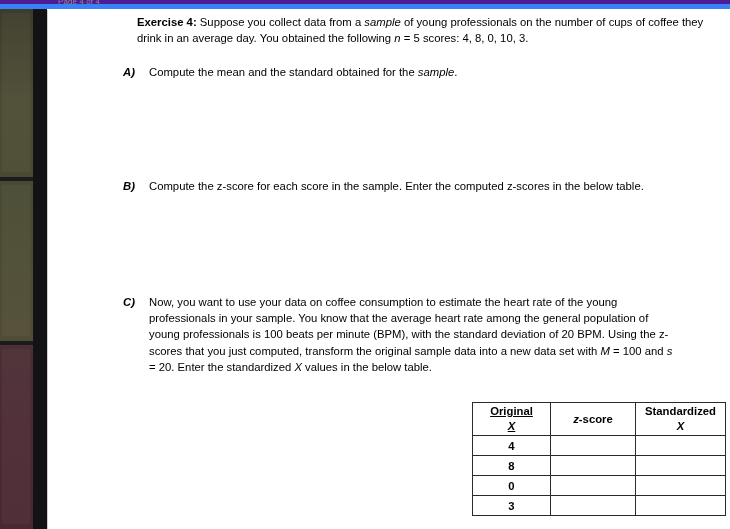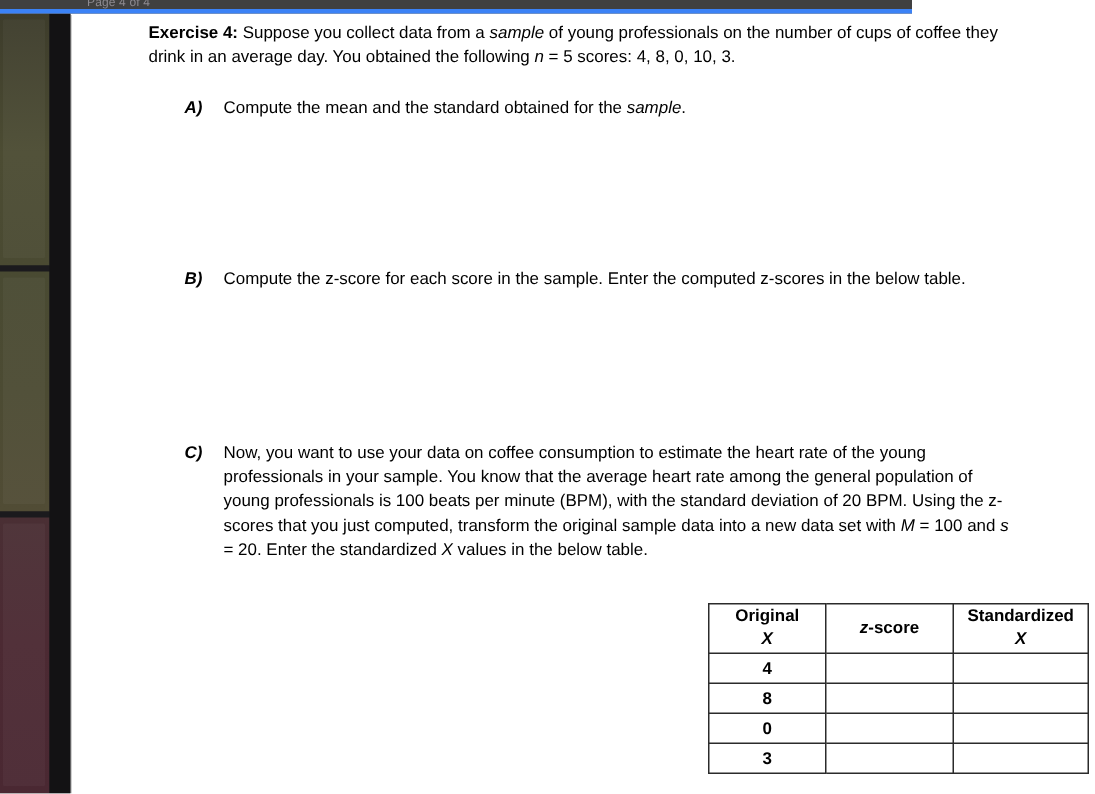--- a/index.html
+++ b/index.html
@@ -17,24 +17,24 @@
     position: relative;
     width: 730px;
     height: 529px;
     background: #ffffff;
   }
 
   
   .toolbar {
     position: absolute;
     left: 0; top: 0;
-    width: 608px;
+    width: 730px;
     height: 9px;
-    background: #404040;
-    border-bottom: 3px solid #3b82f6;
+    background: #4c1d95;
+    border-bottom: 5px solid #3b82f6;
     overflow: hidden;
     z-index: 30;
   }
   .toolbar-page-label {
     position: absolute;
     left: 58px;
     top: -3px;
     font-size: 8px;
     color: #8d8a90;
     white-space: nowrap;
@@ -104,20 +104,21 @@
     top: 4px;
     width: 585px;
   }
 
   
   .para {
     font-size: 11.3px;
     line-height: 16.4px;
     color: #000000;
     text-align: left;
+    margin-left: 38px;
   }
   .intro { width: 578px; }
   .intro b { font-weight: bold; }
   em { font-style: italic; }
 
   .item {
     position: relative;
     display: flex;
     align-items: flex-start;
   }
@@ -164,21 +165,21 @@
   }
   table.score-table th {
     font-weight: bold;
     height: 33px;
     line-height: 15px;
   }
   table.score-table td {
     height: 20px;
     font-weight: bold;
   }
-  .col-orig { width: 78px; }
+  .col-orig { width: 78px; text-decoration: underline; }
   .col-z    { width: 85px; }
   .col-std  { width: 90px; }
   th .hdr-line2 { font-style: italic; font-weight: bold; display: block; }
   th .zlabel-z { font-style: italic; }
 </style>
 </head>
 <body>
 
 <div id="app">
 

